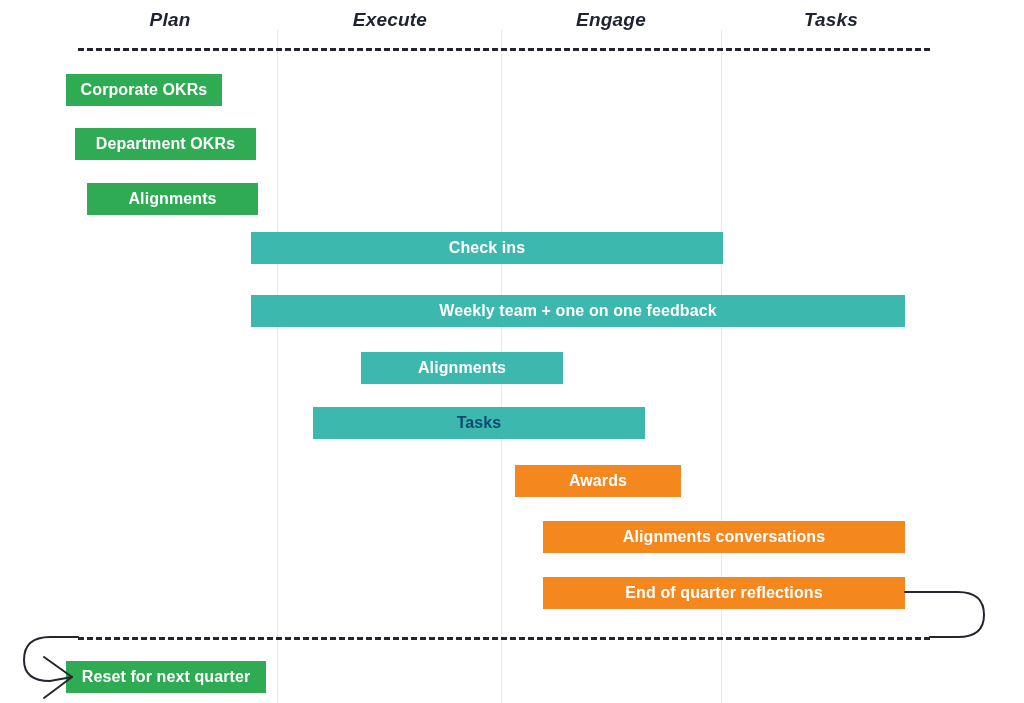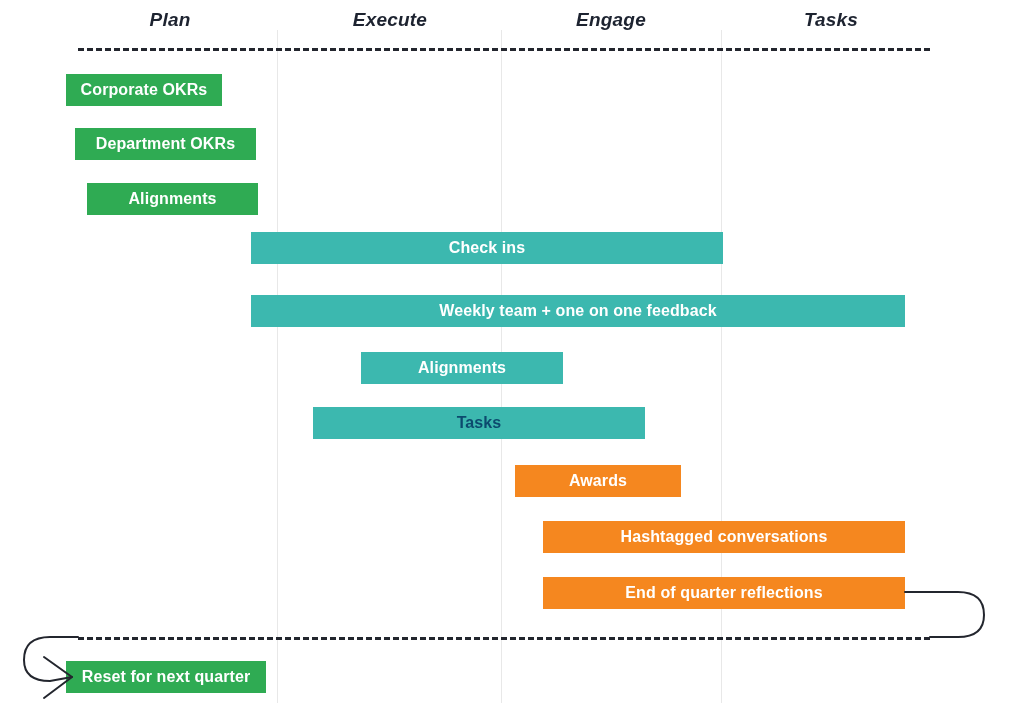--- a/index.html
+++ b/index.html
@@ -114,21 +114,21 @@
       <div class="bar" style="left: 361px; top: 352px; width: 202px; background: rgb(60, 184, 175);">
         <span class="bar-label" style="color: rgb(255, 255, 255);">Alignments</span>
       </div>
       <div class="bar" style="left: 313px; top: 407px; width: 332px; background: rgb(60, 184, 175);">
         <span class="bar-label" style="color: #0c4a6e;">Tasks</span>
       </div>
       <div class="bar" style="left: 515px; top: 465px; width: 166px; background: rgb(245, 135, 31);">
         <span class="bar-label" style="color: rgb(255, 255, 255);">Awards</span>
       </div>
       <div class="bar" style="left: 543px; top: 521px; width: 362px; background: rgb(245, 135, 31);">
-        <span class="bar-label" style="color: rgb(255, 255, 255);">Hashtagged conversations</span>
+        <span class="bar-label" style="color: rgb(255, 255, 255);">Alignments conversations</span>
       </div>
       <div class="bar" style="left: 543px; top: 577px; width: 362px; background: rgb(245, 135, 31);">
         <span class="bar-label" style="color: rgb(255, 255, 255);">End of quarter reflections</span>
       </div>
       <div class="bar" style="left: 66px; top: 661px; width: 200px; background: rgb(47, 171, 83);">
         <span class="bar-label" style="color: rgb(255, 255, 255);">Reset for next quarter</span>
       </div>
     </div>
 
   <svg class="loop-arrow" viewBox="0 0 1024 703">

